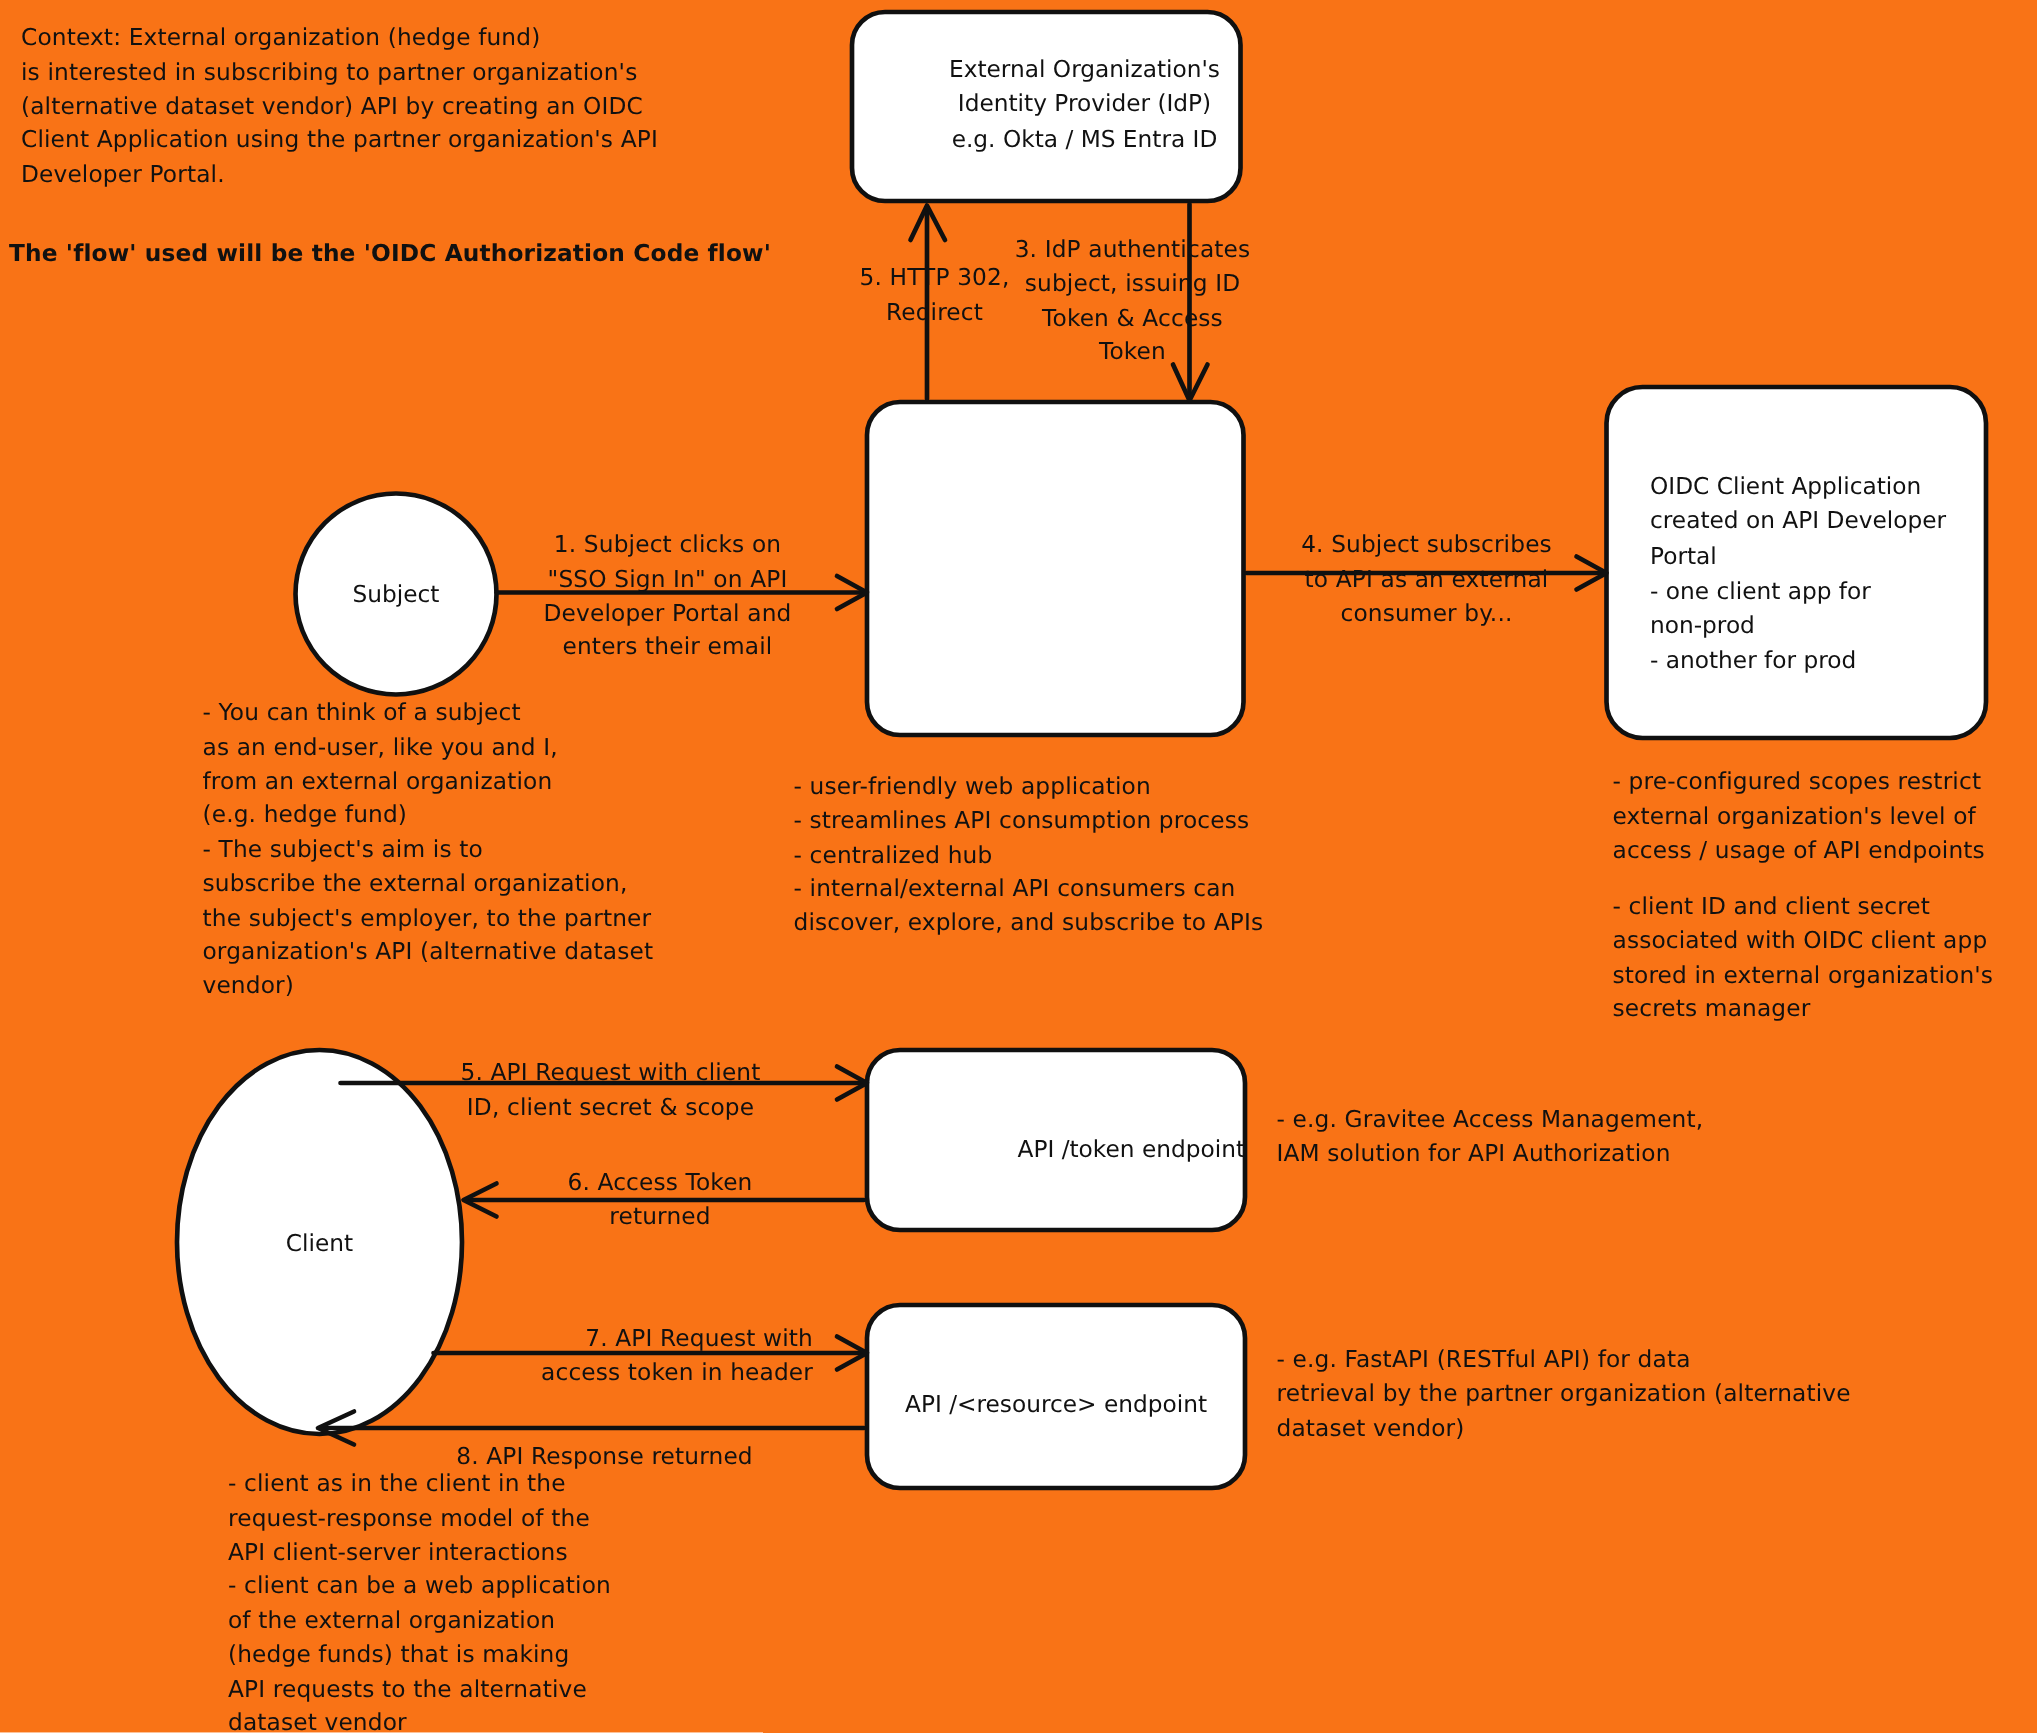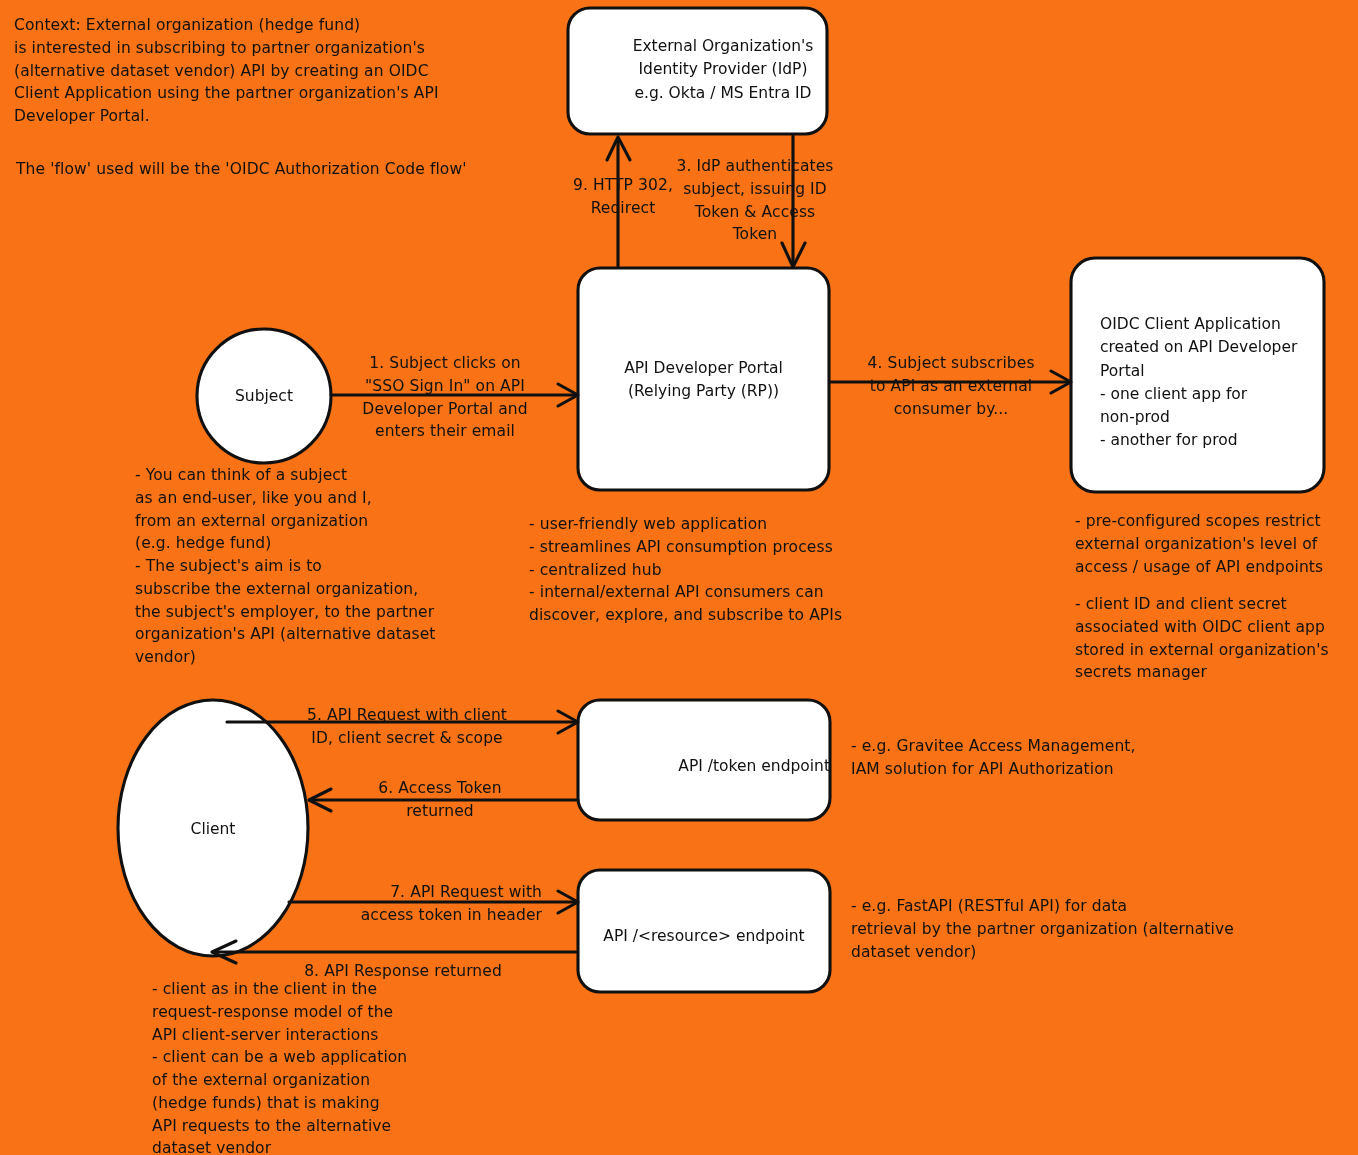--- a/index.html
+++ b/index.html
@@ -110,50 +110,48 @@
     <path class="head" d="M236 941 L 212 952 L 236 963"></path>
 
   </svg>
 
   <div class="txt" style="left:14px; top:14px; width:520px;">Context: External organization (hedge fund)
 is interested in subscribing to partner organization's
 (alternative dataset vendor) API by creating an OIDC
 Client Application using the partner organization's API
 Developer Portal.</div>
 
-  <div class="txt" style="left:16px; top:158px; width:560px;">The 'flow' used will be the 'OIDC Authorization Code flow'</div>
+  <div class="txt" style="left:6px; top:158px; width:560px;font-weight:bold;">The 'flow' used will be the 'OIDC Authorization Code flow'</div>
 
   <div class="node-label" style="left:568px; top:35px; width:310px;">External Organization's
 Identity Provider (IdP)
 e.g. Okta / MS Entra ID</div>
 
   <div class="node-label" style="left:197px; top:385px; width:134px;">Subject</div>
 
-  <div class="node-label" style="left:578px; top:357px; width:251px;">API Developer Portal
-(Relying Party (RP))</div>
 
   <div class="node-label left" style="left:1100px; top:313px; width:230px;">OIDC Client Application
 created on API Developer
 Portal
 - one client app for
 non-prod
 - another for prod</div>
 
   <div class="node-label" style="left:146px; top:818px; width:134px;">Client</div>
 
   <div class="node-label" style="left:578px; top:755px; width:252px;text-align:right;">API /token endpoint</div>
 
   <div class="node-label" style="left:578px; top:925px; width:252px;">API /&lt;resource&gt; endpoint</div>
 
   <div class="txt center" style="left:344px; top:352px; width:202px;">1. Subject clicks on
 "SSO Sign In" on API
 Developer Portal and
 enters their email</div>
 
-  <div class="txt center" style="left:548px; top:174px; width:150px;">9. HTTP 302,
+  <div class="txt center" style="left:548px; top:174px; width:150px;">5. HTTP 302,
 Redirect</div>
 
   <div class="txt center" style="left:660px; top:155px; width:190px;">3. IdP authenticates
 subject, issuing ID
 Token &amp; Access
 Token</div>
 
   <div class="txt center" style="left:851px; top:352px; width:200px;">4. Subject subscribes
 to API as an external
 consumer by...</div>

